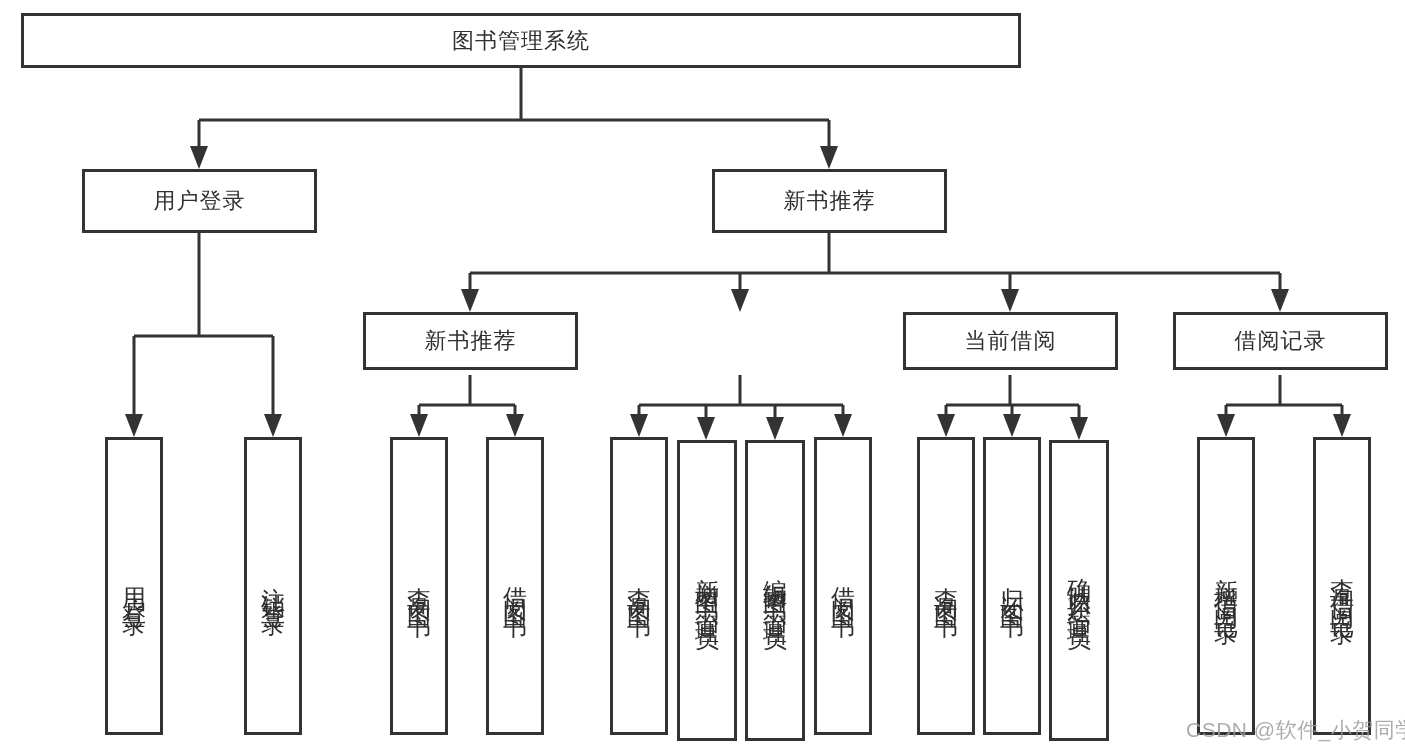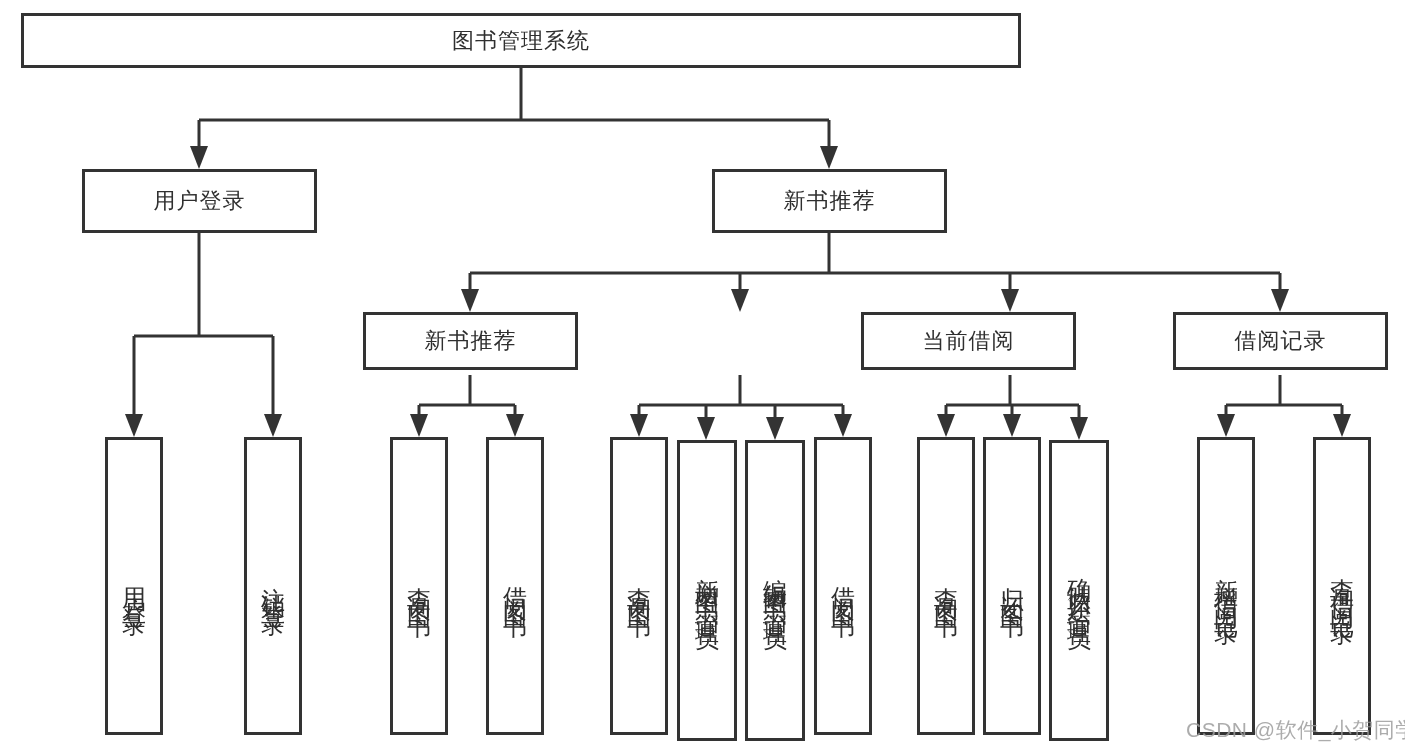--- a/index.html
+++ b/index.html
@@ -135,21 +135,21 @@
   <div class="box lvl2 hbox" style="left:82px">
     <span>用户登录</span>
   </div>
   <div class="box lvl2 hbox" style="left:712px">
     <span>新书推荐</span>
   </div>
 
   <div class="box lvl3 hbox" style="left:363px">
     <span>新书推荐</span>
   </div>
-  <div class="box lvl3 hbox" style="left:861px">
+  <div class="box lvl3 hbox" style="left:903px">
     <span>当前借阅</span>
   </div>
   <div class="box lvl3 hbox" style="left:1173px">
     <span>借阅记录</span>
   </div>
 
   <div class="box leaf" style="left:105px">
     <span>用户登录</span>
   </div>
   <div class="box leaf" style="left:244px">

